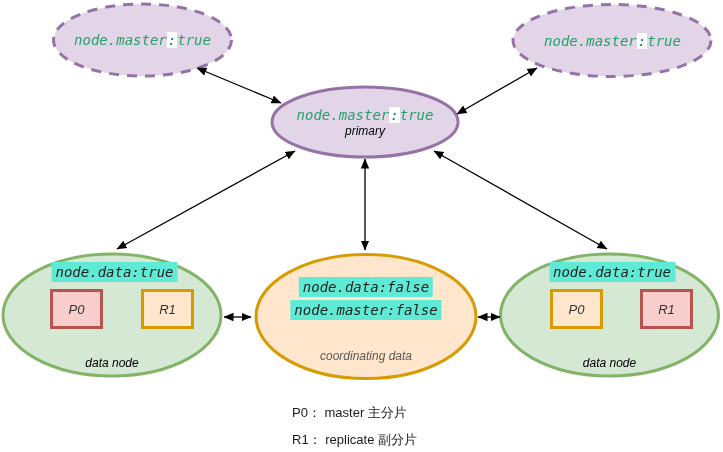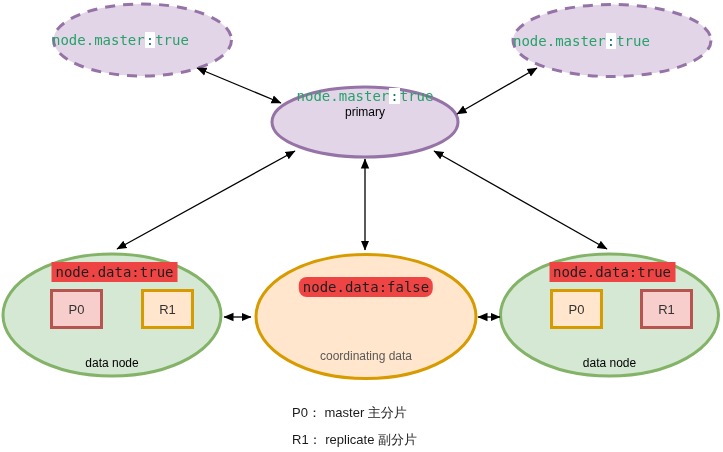--- a/index.html
+++ b/index.html
@@ -2,27 +2,27 @@
 <html><head>
 <meta charset="utf-8">
 <style>
   * { margin: 0; padding: 0; box-sizing: border-box; }
   html, body { background: #ffffff; }
   body { font-family: "Liberation Sans", sans-serif; }
   #canvas { position: relative; width: 723px; height: 452px; background: #ffffff; overflow: hidden; }
 
   #arrow-layer { position: absolute; left: 0; top: 0; z-index: 1; pointer-events: none; }
 
-  .node-box { position: absolute; z-index: 2; display: flex; align-items: center; justify-content: flex-start; }
+  .node-box { position: absolute; z-index: 2; display: flex; align-items: center; justify-content: center; font-style: italic; }
   .col { flex-direction: column; }
 
   .code { font-family: "DejaVu Sans Mono", "Liberation Mono", monospace; font-size: 14px; color: #26a269; white-space: pre; line-height: 18px; }
   .code .colon { color: #0f766e; background: #ffffff; padding: 0 1px; }
 
-  .chip { font-family: "DejaVu Sans Mono", "Liberation Mono", monospace; font-size: 14px; color: #1f1f1f; background: #ef4444; padding: 1px 4px; white-space: pre; line-height: 18px; }
+  .chip { font-family: "DejaVu Sans Mono", "Liberation Mono", monospace; font-size: 14px; color: #1f1f1f; background: #5eead4; padding: 1px 4px; white-space: pre; line-height: 18px; }
 
   .master-label { font-size: 12px; color: #000000; line-height: 15px; }
   .node-label { position: absolute; left: 0; right: 0; text-align: center; font-size: 12px; color: #000000; }
   .node-label.gray { color: #595959; }
 
   .shard { position: absolute; width: 53px; height: 40px; border: 3px solid; display: flex; align-items: center; justify-content: center; font-size: 13px; color: #333333; z-index: 3; }
   .shard.red { background: #f8cecc; border-color: #b85450; }
   .shard.orange { background: #ffe6cc; border-color: #d79b00; }
 
   .abs { position: absolute; }
@@ -75,21 +75,22 @@
     <div class="shard red" style="left:48px; top:36px;">
       <span>P0</span>
     </div>
     <div class="shard orange" style="left:139px; top:36px;">
       <span>R1</span>
     </div>
     <div class="node-label" style="bottom:7px;">data node</div>
   </div>
 
   <div class="node-box" style="left:255px; top:253px; width:222px; height:127px;">
-    <div class="chip abs" style="top:24px; left:50%; transform:translateX(-50%);border-radius:8px;">node.data:false</div>
+    <div class="chip abs" style="top:24px; left:50%; transform:translateX(-50%);">node.data:false</div>
+    <div class="chip abs" style="top:47px; left:50%; transform:translateX(-50%);">node.master:false</div>
     <div class="node-label gray" style="bottom:17px;">coordinating data</div>
   </div>
 
   <div class="node-box" style="left:499px; top:253px; width:221px; height:124px;">
     <div class="chip abs" style="top:9px; left:50%; transform:translateX(-48%);">node.data:true</div>
     <div class="shard orange" style="left:51px; top:36px;">
       <span>P0</span>
     </div>
     <div class="shard red" style="left:141px; top:36px;">
       <span>R1</span>

